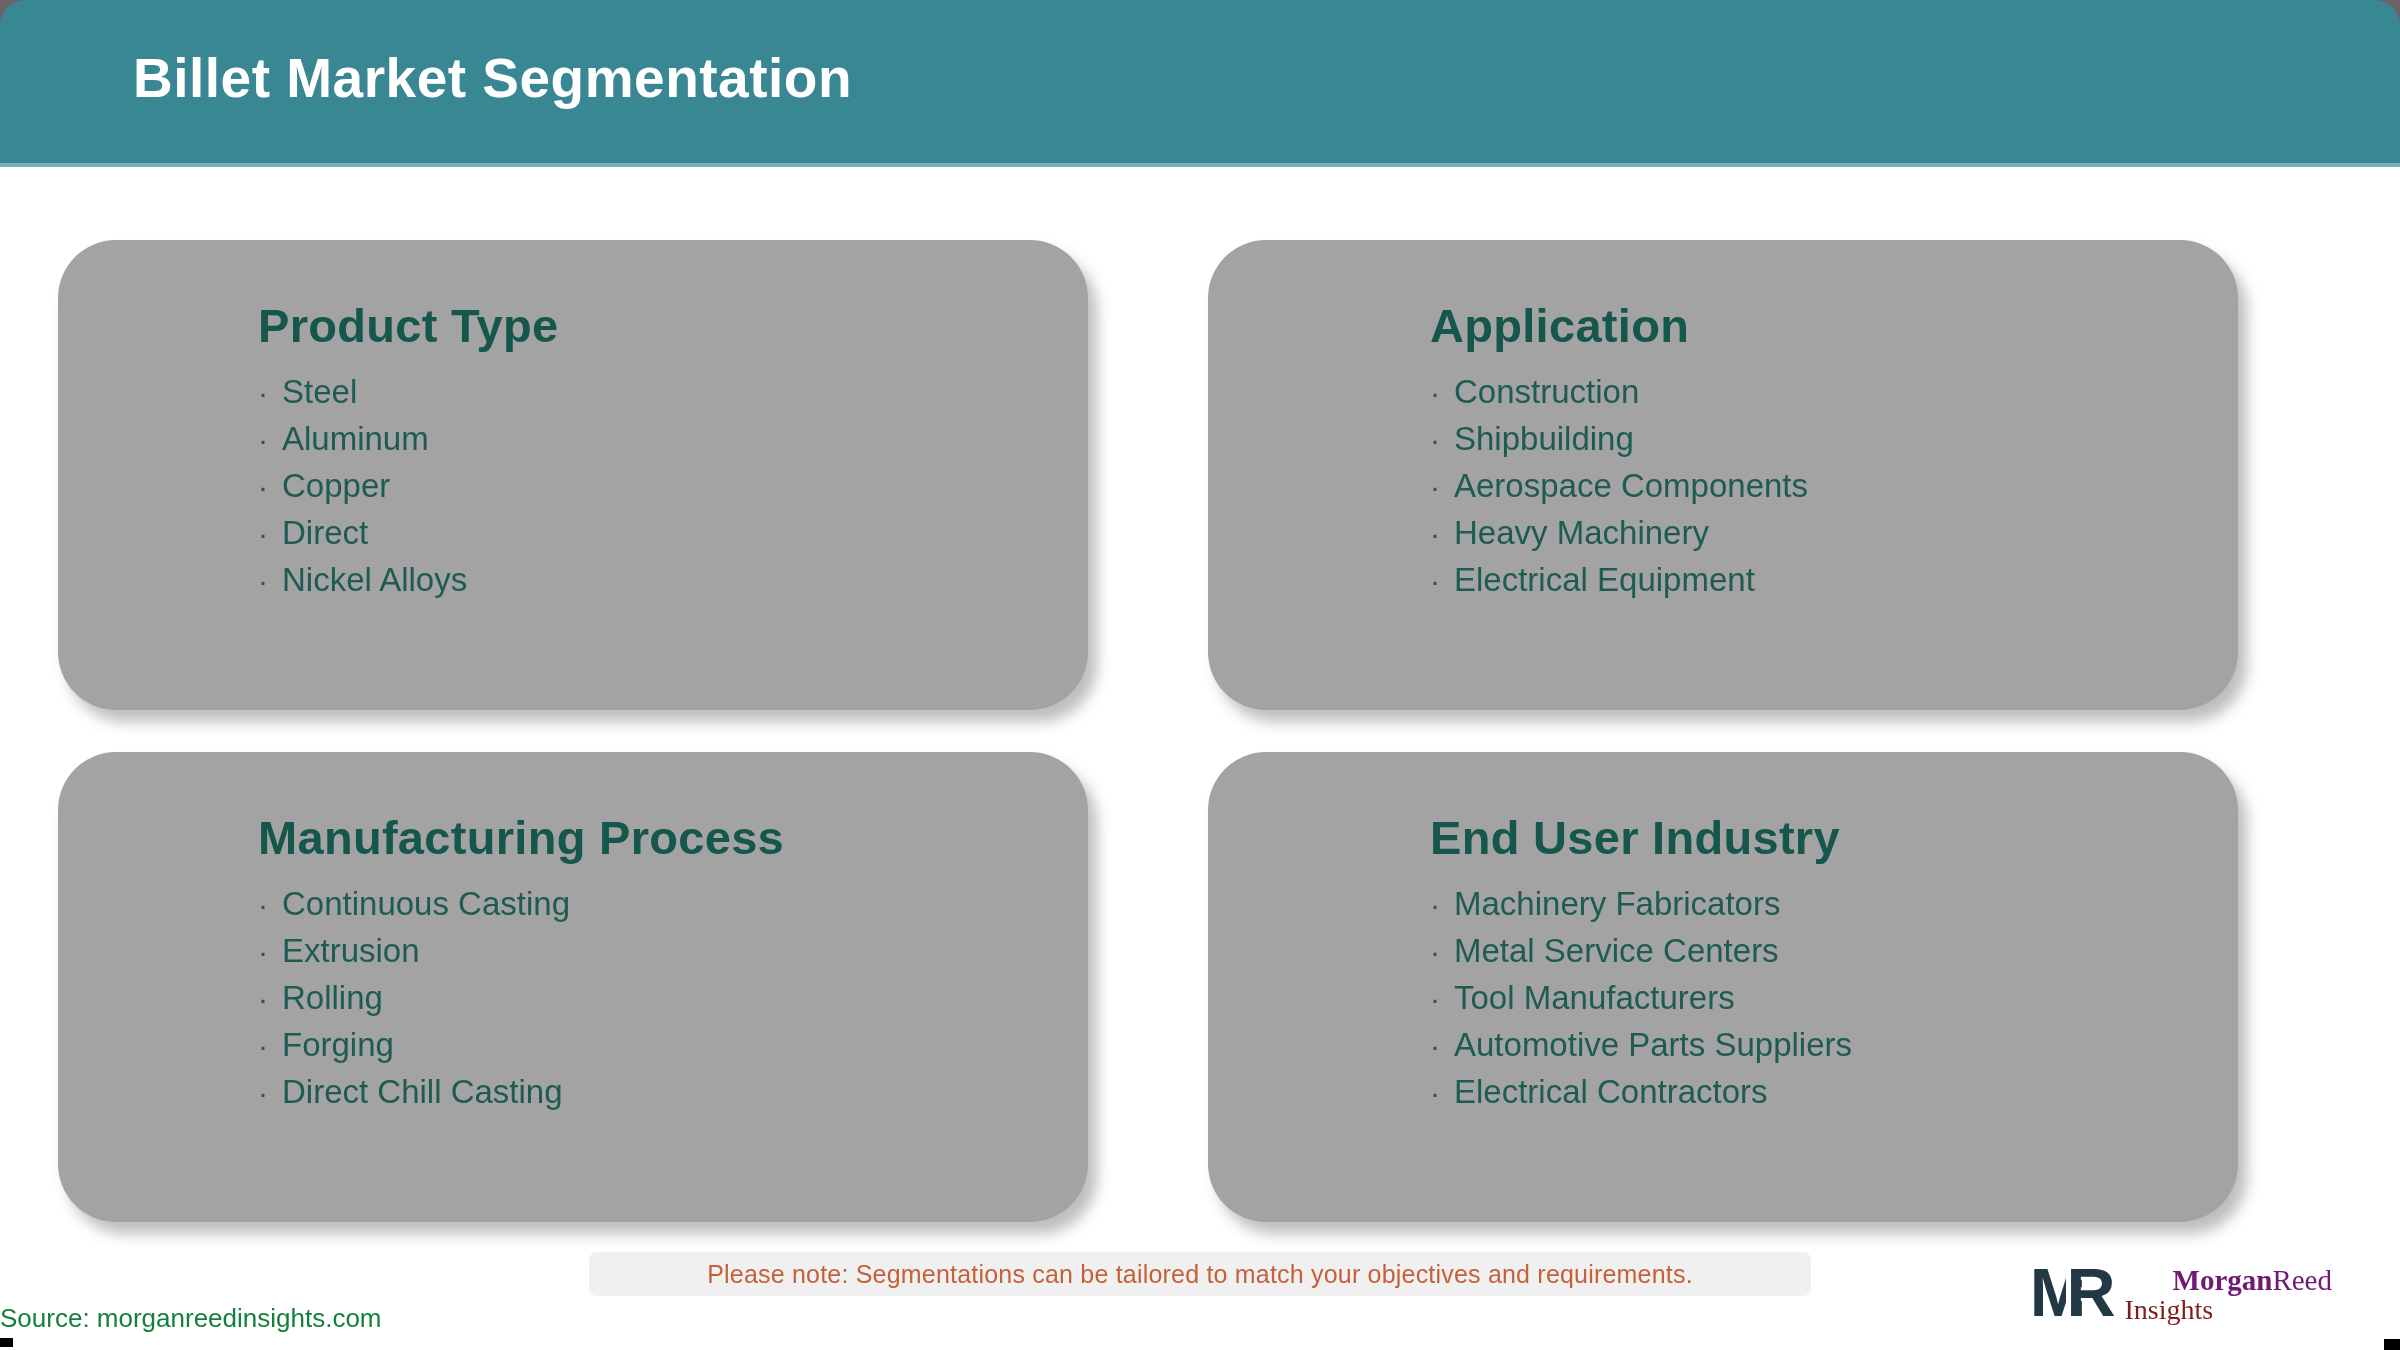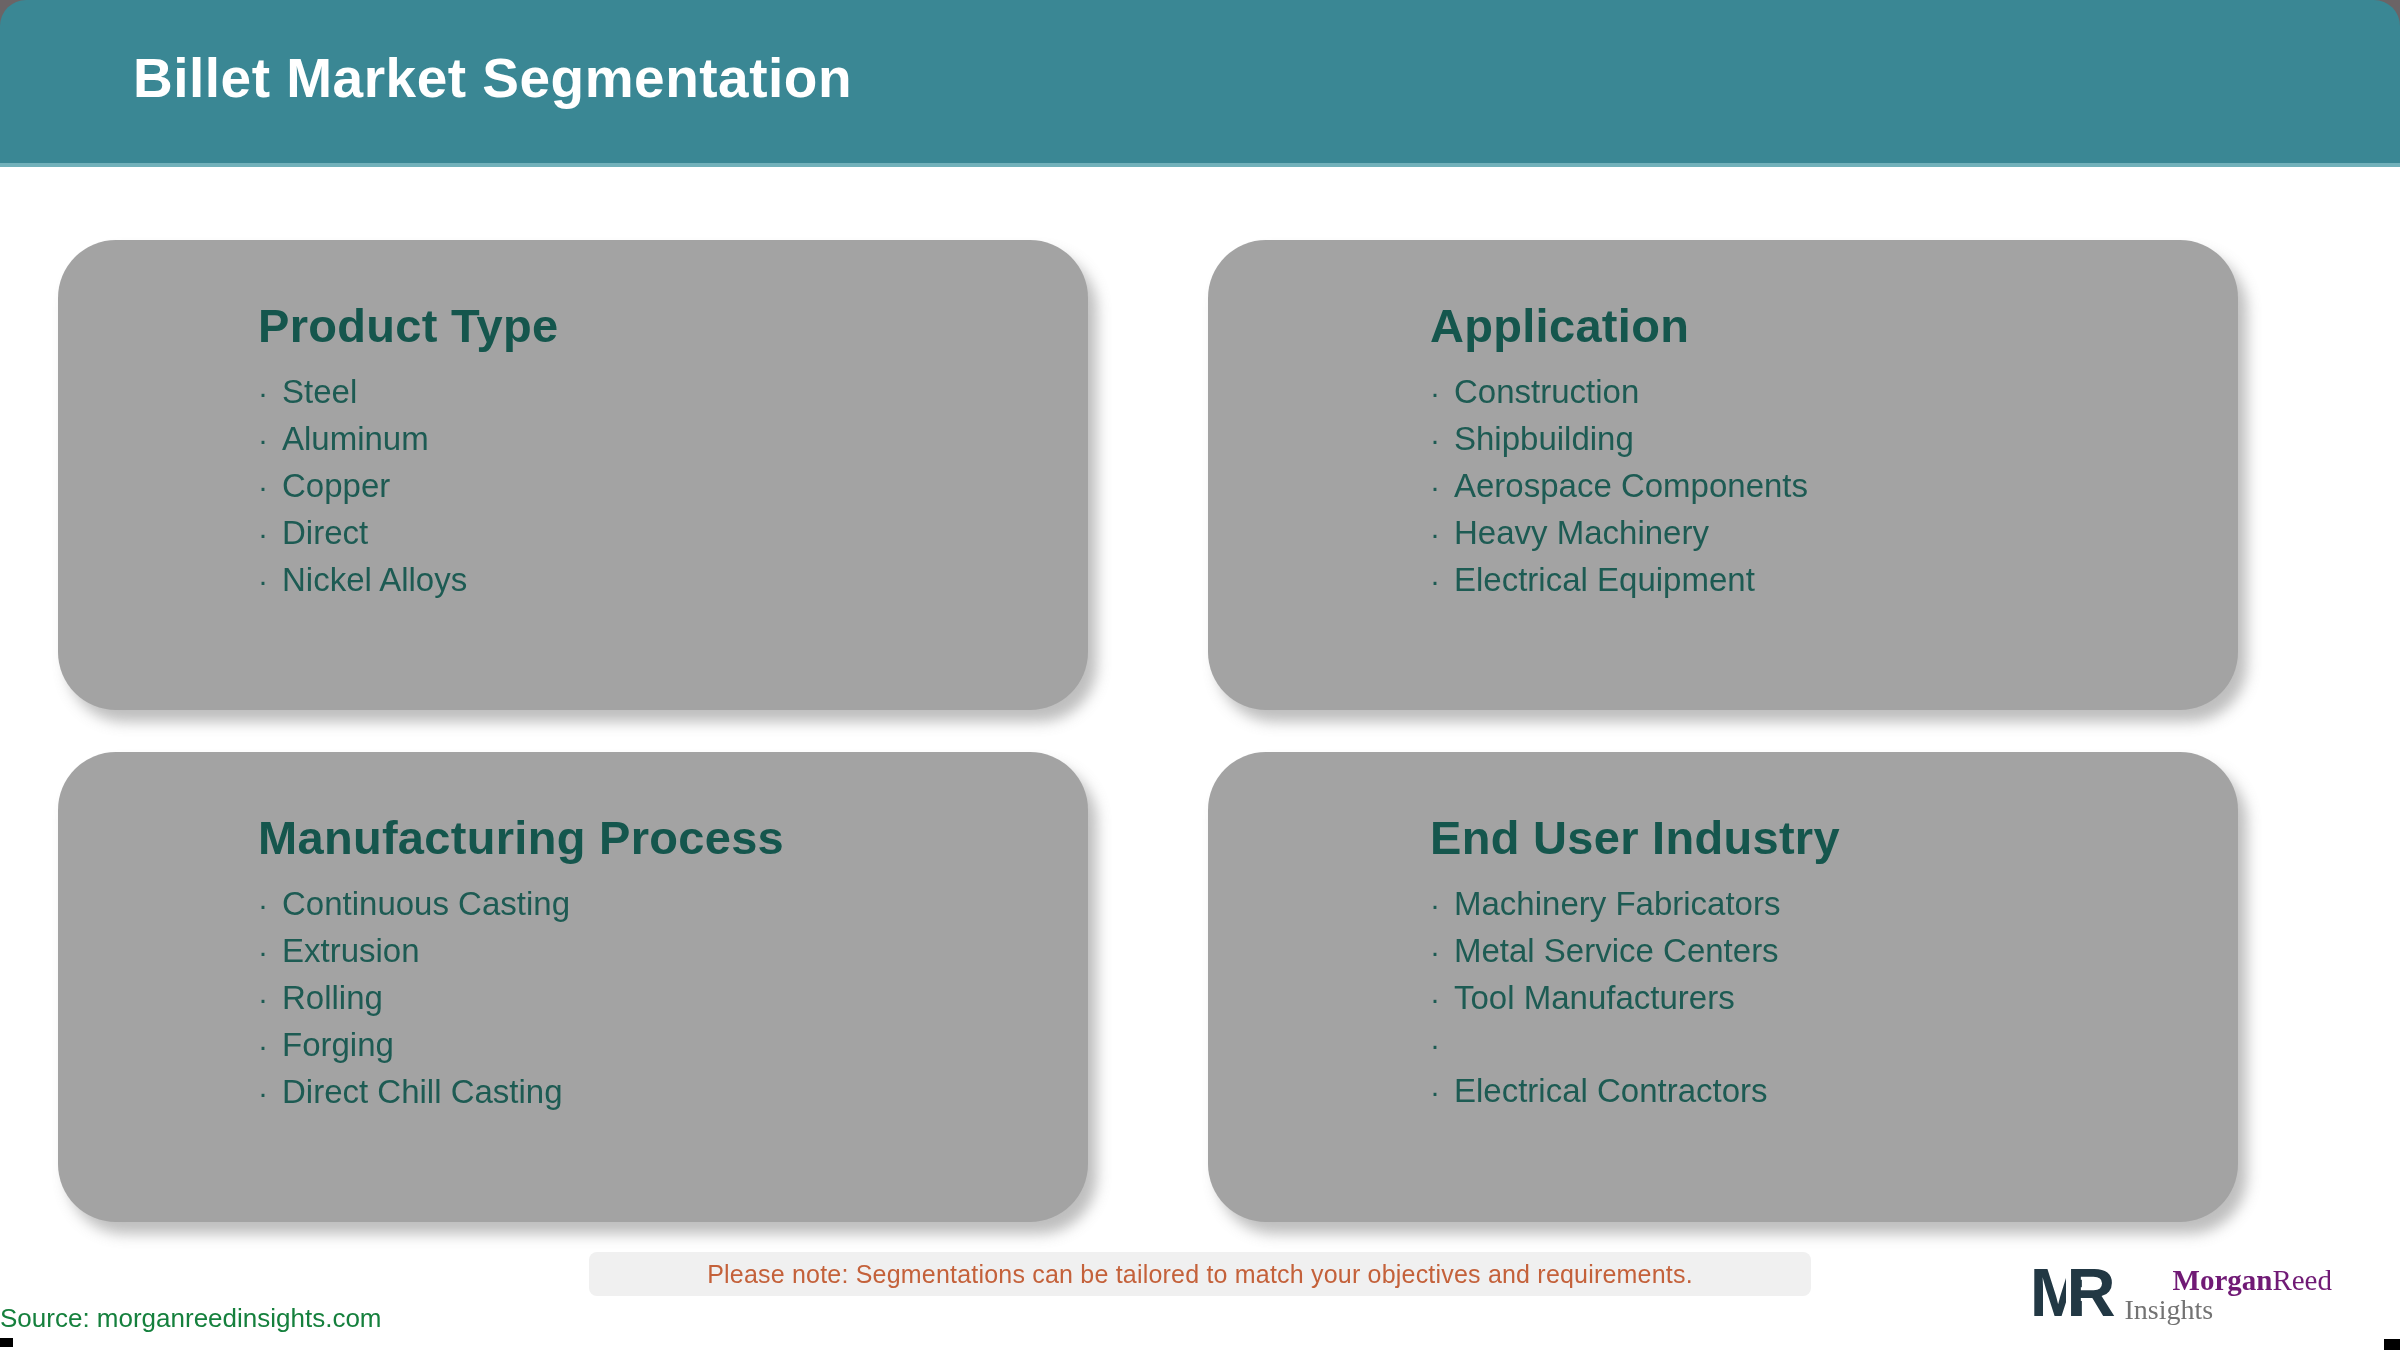--- a/index.html
+++ b/index.html
@@ -78,21 +78,21 @@
     font-size: 68px; font-weight: 700; color: #223844; letter-spacing: -3px;
     font-family: "Liberation Sans", sans-serif;
   }
   .mono-r {
     margin-left: -17px;
     text-shadow: -5px 0 0 #ffffff, -5px 3px 0 #ffffff, -5px -3px 0 #ffffff;
   }
   .logo-text { font-family: "Liberation Serif", "DejaVu Serif", serif; padding-top: 2px; }
   .logo-name { font-size: 29px; color: #701a75; line-height: 29px; margin-left: 48px; }
   .logo-name .bold { font-weight: 700; }
-  .logo-subtitle { font-size: 28px; color: #737373; line-height: 30px; }
+  .logo-subtitle { font-size: 28px; color: #7f1d1d; line-height: 30px; }
 
   
   .mark { position: absolute; background: #000000; z-index: 2; }
   .mark-bl { left: 0; bottom: 3px; width: 13px; height: 9px; }
   .mark-br { right: 0; bottom: 0; width: 16px; height: 11px; }
 </style>
 </head>
 <body>
 
 <div class="slide">
@@ -199,20 +199,21 @@
         <li>
             <span class="bullet">·</span>
             <span>Metal Service Centers</span>
           </li>
         <li>
             <span class="bullet">·</span>
             <span>Tool Manufacturers</span>
           </li>
         <li>
             <span class="bullet">·</span>
+            <span>Automotive Parts Suppliers</span>
           </li>
         <li>
             <span class="bullet">·</span>
             <span>Electrical Contractors</span>
           </li>
       </ul>
     </div>
   </section>
 
   <div class="note-bar">

